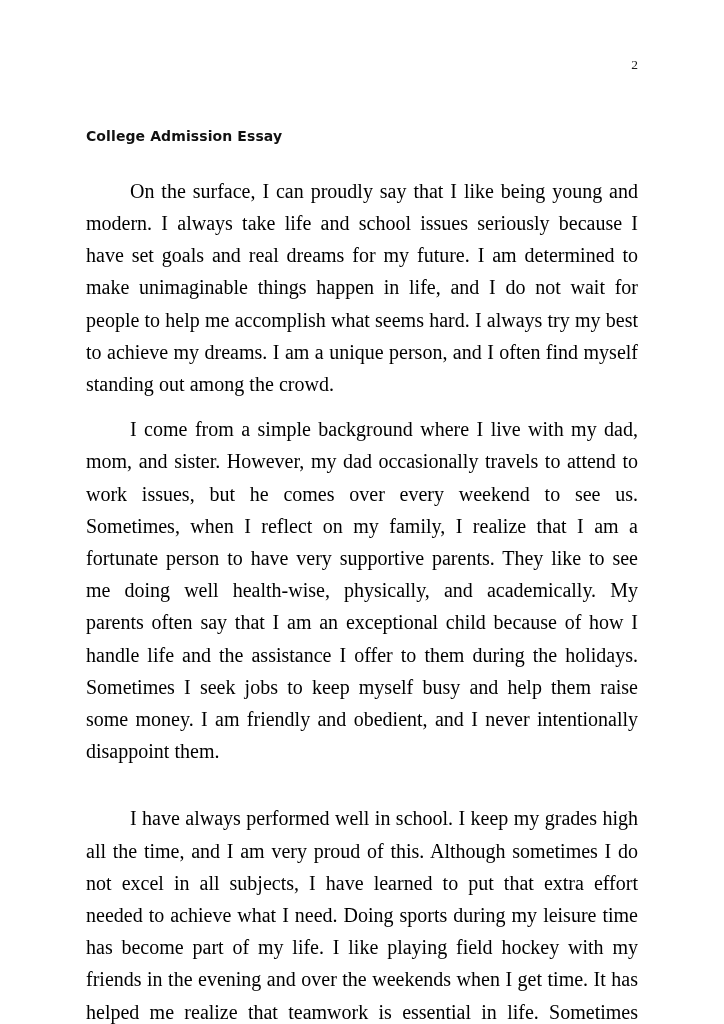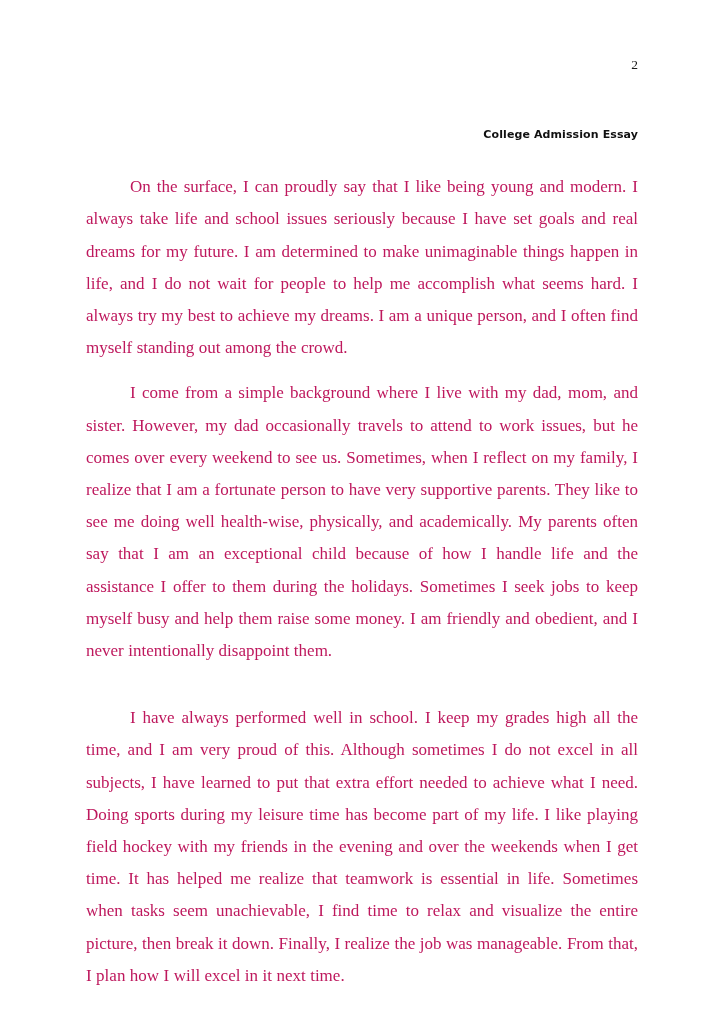--- a/index.html
+++ b/index.html
@@ -34,32 +34,32 @@
   .content {
     position: absolute;
     top: 128px;
     left: 86px;
     width: 552px;
   }
 
   .doc-title {
     font-family: "DejaVu Sans", "Liberation Sans", sans-serif;
     font-weight: bold;
-    font-size: 11px;
+    font-size: 14px;
     color: #111111;
-    text-align: right;
+    text-align: left;
     letter-spacing: 0.1px;
     margin: 0 0 30px 0;
     line-height: 1.2;
   }
 
   .body-text p {
     font-family: "Liberation Serif", "DejaVu Serif", serif;
-    font-size: 17px;
-    color: #be185d;
+    font-size: 20px;
+    color: #000000;
     text-align: justify;
     text-justify: inter-word;
     line-height: 32.2px;
     margin: 0 0 13px 0;
     text-indent: 44px;
     -webkit-hyphens: none;
     hyphens: none;
     word-spacing: 0.2px;
   }
 

